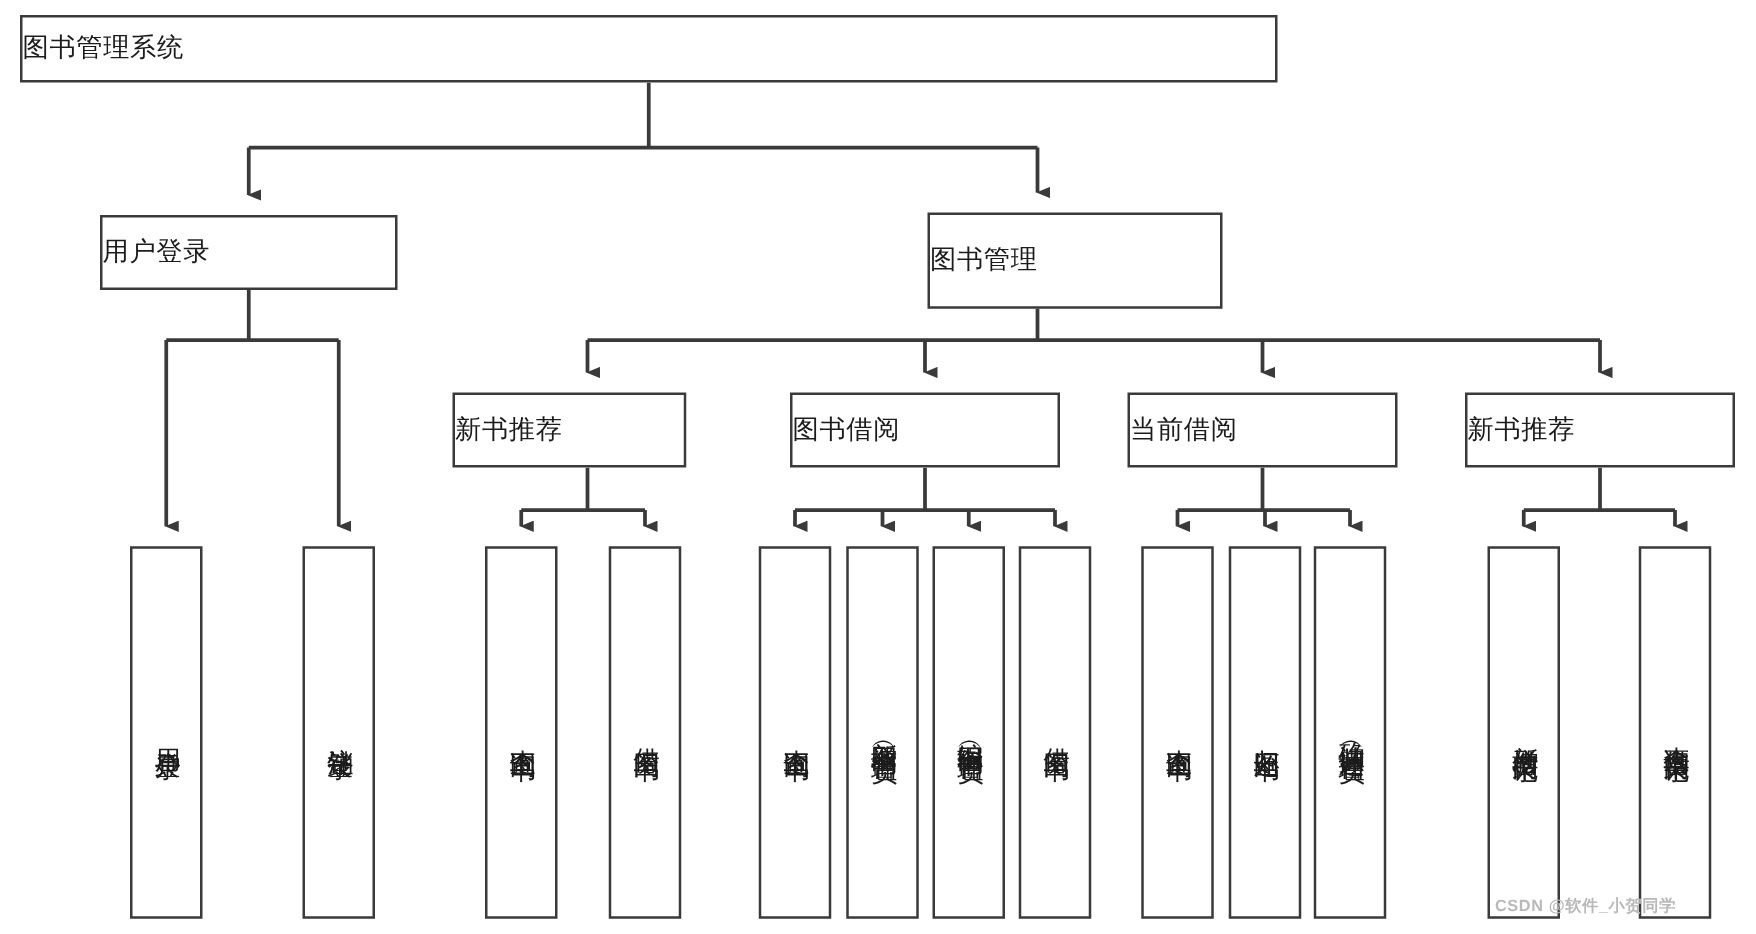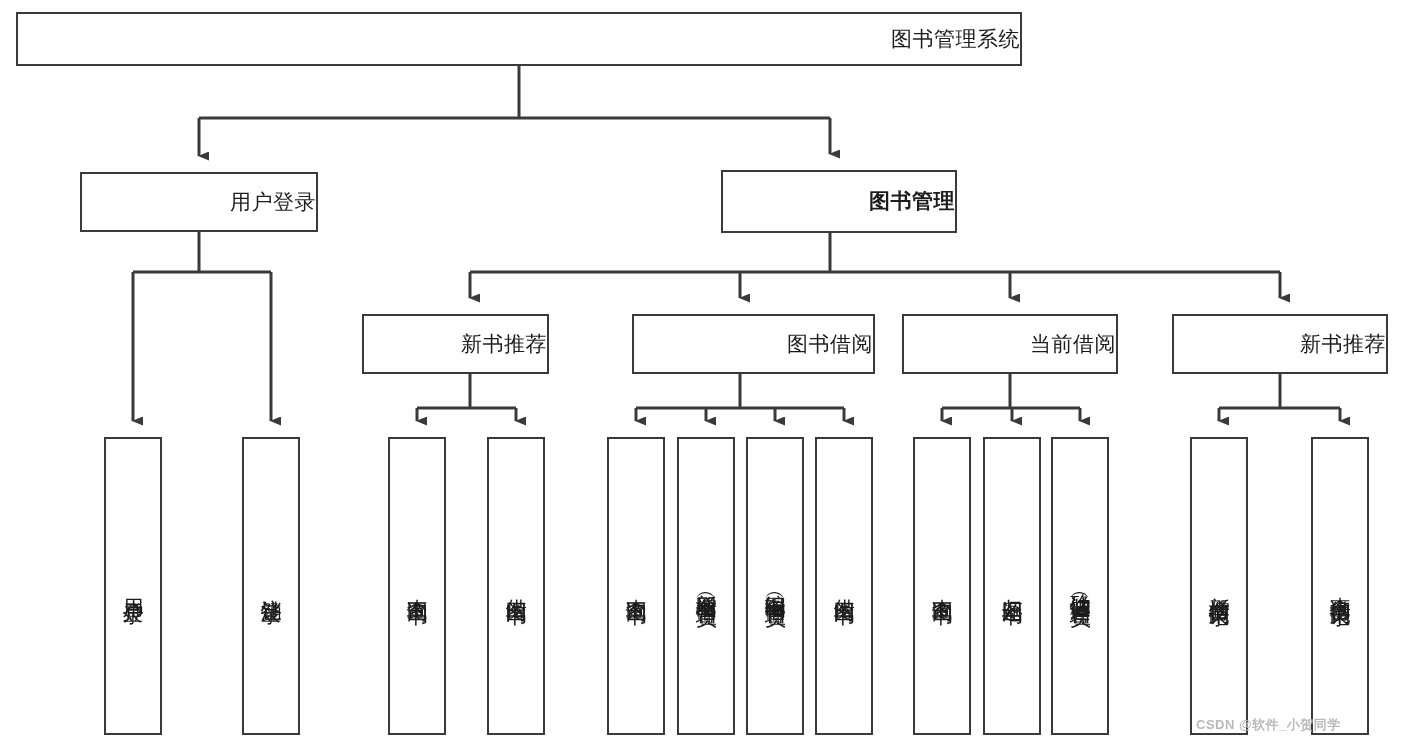--- a/index.html
+++ b/index.html
@@ -25,21 +25,21 @@
     height: 747px;
     pointer-events: none;
   }
   .node {
     position: absolute;
     box-sizing: border-box;
     border: 2px solid #3a3a3a;
     background: #ffffff;
     display: flex;
     align-items: center;
-    justify-content: flex-end;
+    justify-content: flex-start;
     color: #1c1c1c;
   }
   .node-h .label {
     font-size: 21px;
     line-height: 1.25;
     letter-spacing: 0.5px;
     white-space: nowrap;
   }
   .node-v {
     align-items: center;
@@ -119,28 +119,28 @@
     </g>
   </svg>
 
   <div class="node node-h" id="node-root" style="left: 16px; top: 12px; width: 1006px; height: 54px;">
     <span class="label">图书管理系统</span>
   </div>
 
   <div class="node node-h" id="node-l2-0" style="left: 80px; top: 172px; width: 238px; height: 60px;">
     <span class="label">用户登录</span>
   </div>
-  <div class="node node-h" id="node-l2-1" style="left: 721px; top: 170px; width: 236px; height: 63px; font-weight: bold;">
+  <div class="node node-h" id="node-l2-1" style="left: 742px; top: 170px; width: 236px; height: 77px;">
     <span class="label">图书管理</span>
   </div>
 
   <div class="node node-h" id="node-l3-0" style="left: 362px; top: 314px; width: 187px; height: 60px;">
     <span class="label">新书推荐</span>
   </div>
-  <div class="node node-h" id="node-l3-1" style="left: 632px; top: 314px; width: 243px; height: 60px;">
+  <div class="node node-h" id="node-l3-1" style="left: 632px; top: 314px; width: 216px; height: 60px;">
     <span class="label">图书借阅</span>
   </div>
   <div class="node node-h" id="node-l3-2" style="left: 902px; top: 314px; width: 216px; height: 60px;">
     <span class="label">当前借阅</span>
   </div>
   <div class="node node-h" id="node-l3-3" style="left: 1172px; top: 314px; width: 216px; height: 60px;">
     <span class="label">新书推荐</span>
   </div>
 
   <div class="node node-v" id="node-leaf-0" style="left: 104px; top: 437px; width: 58px; height: 298px;">

